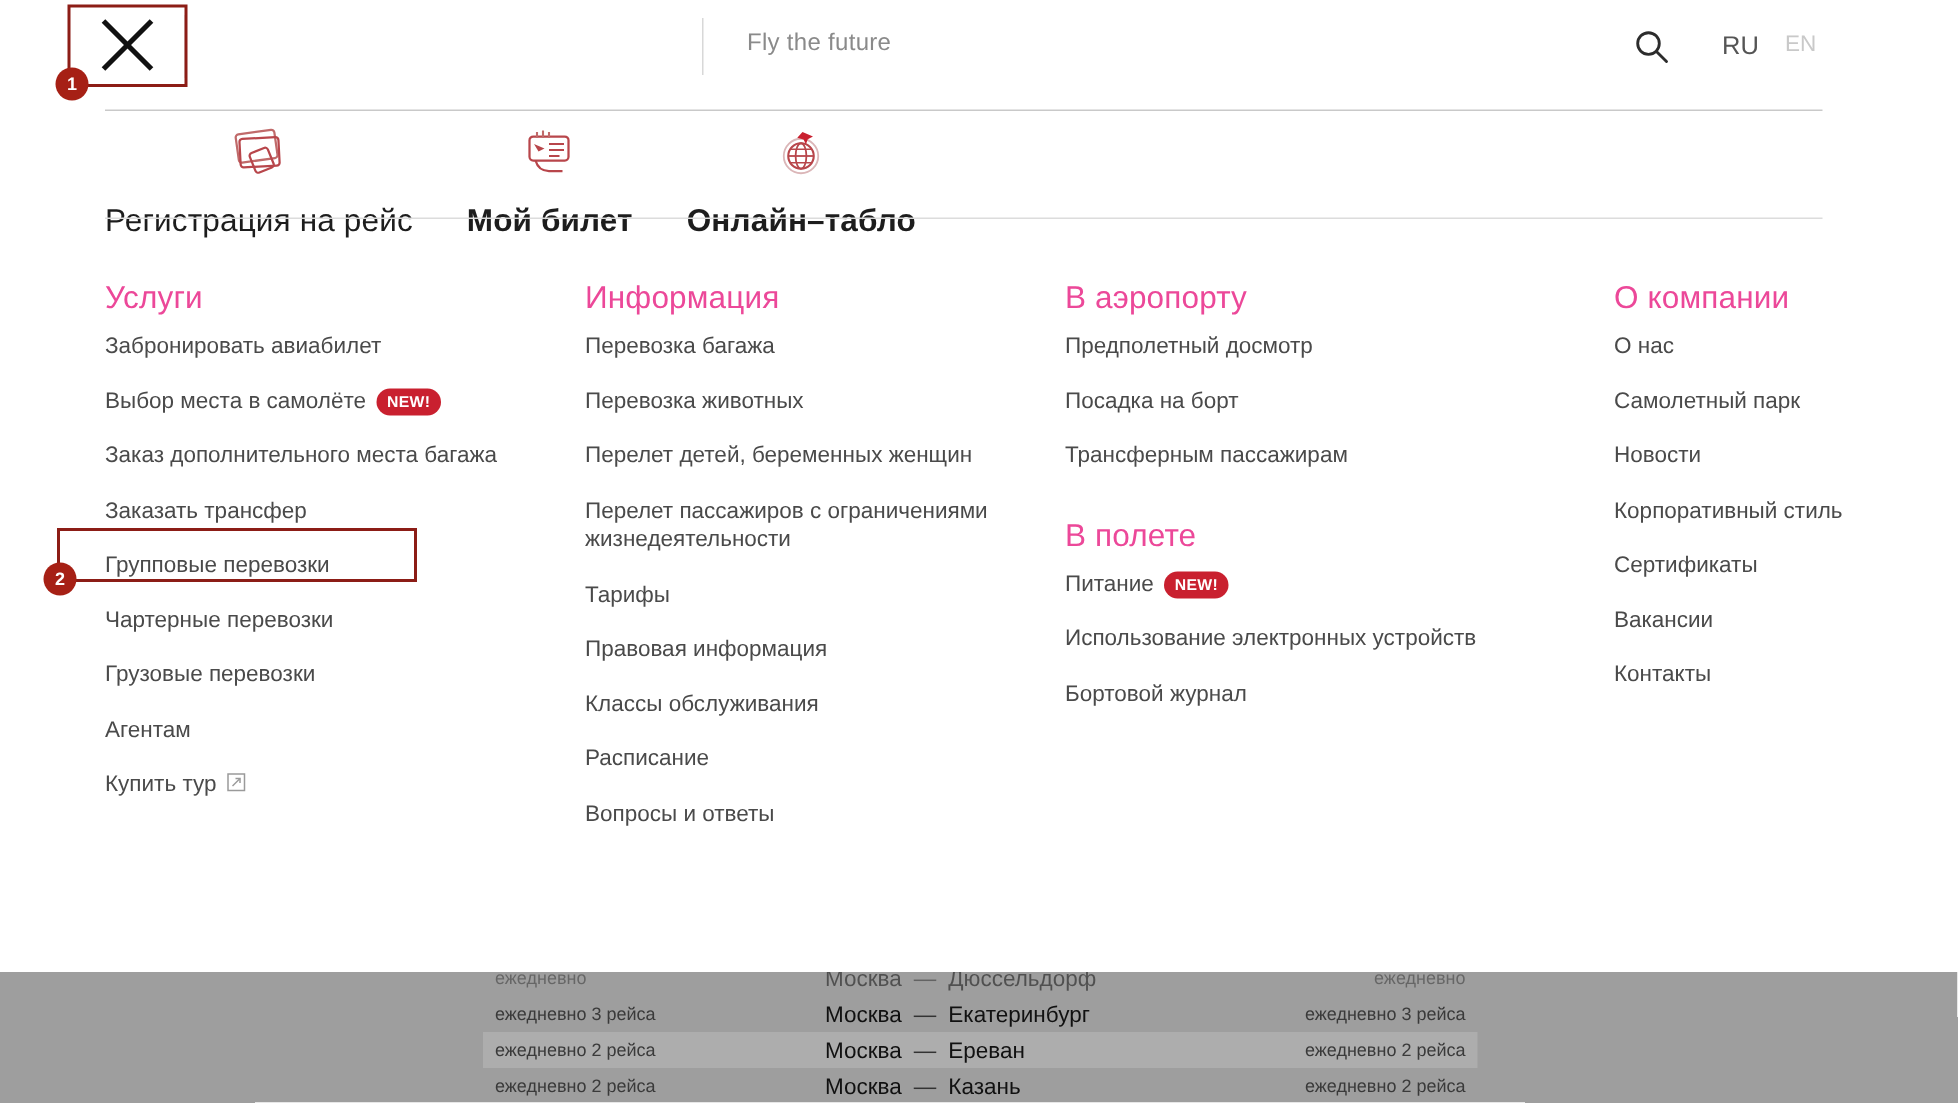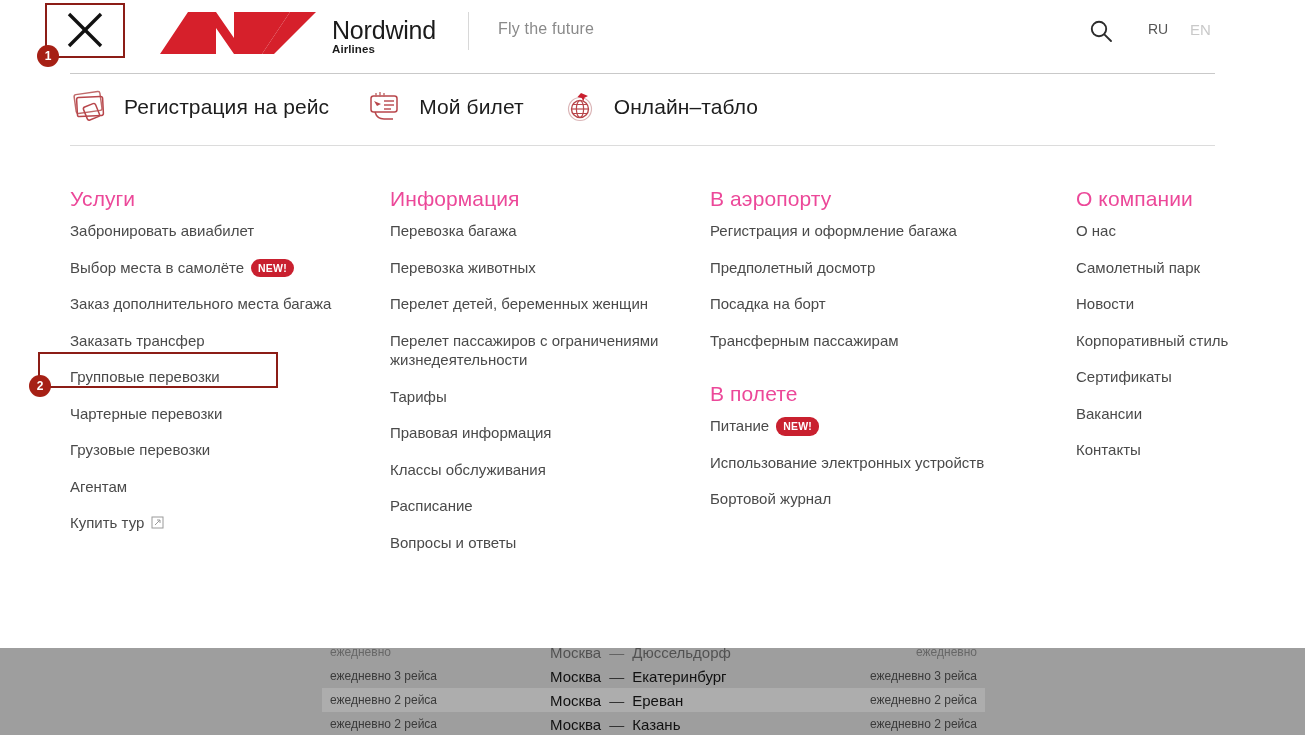--- a/index.html
+++ b/index.html
@@ -134,21 +134,21 @@
   }
   #search-icon-wrap {
     position: absolute;
     left: 1088px; top: 18px;
     width: 26px; height: 26px;
     cursor: pointer;
   }
   #lang-ru {
     position: absolute;
     left: 1148px; top: 21px;
-    font-size: 14px;
+    font-size: 17px;
     color: #555;
     cursor: pointer;
   }
   #lang-en {
     position: absolute;
     left: 1190px; top: 21px;
     font-size: 15px;
     color: #c9c9c9;
     cursor: pointer;
   }
@@ -167,22 +167,23 @@
     display: flex;
     align-items: center;
     gap: 0;
   }
   .qn-item {
     display: flex;
     align-items: center;
     gap: 14px;
     cursor: pointer;
     height: 50px;
-  }
-  .qn-item + .qn-item { margin-left: 36px; }
+    flex-direction: column;
+  }
+  .qn-item + .qn-item { margin-left: 36px; font-weight: bold; }
   .qn-icon { width: 40px; height: 40px; display:block; flex: 0 0 40px; }
   .qn-label {
     font-size: 21px;
     color: #1d1d1d;
     white-space: nowrap;
     letter-spacing: 0.1px;
   }
   #rule-mid {
     position: absolute;
     left: 70px; top: 145px;
@@ -306,33 +307,20 @@
       <span>
         <svg width="44" height="44" viewBox="0 0 44 44" aria-hidden="true">
           <line x1="6" y1="6" x2="38" y2="38" stroke="#111" stroke-width="3.4"></line>
           <line x1="38" y1="6" x2="6" y2="38" stroke="#111" stroke-width="3.4"></line>
         </svg>
       </span>
     </div>
 
     <div id="header-divider-1"></div>
 
-    <div id="brand-logo">
-      <span id="logo-mark">
-        <svg width="160" height="52" viewBox="0 0 160 52" aria-hidden="true">
-          <path d="M2 46 L30 4 L58 4 L76 30 L76 4 L104 4 L104 46 L76 46 L58 20 L58 46 Z" fill="#D6202B"></path>
-          <path d="M104 4 L132 4 L104 46 Z" fill="#D6202B"></path>
-          <path d="M104 46 L132 4 L158 4 L116 46 Z" fill="#D6202B"></path>
-        </svg>
-      </span>
-      <span id="wordmark">
-        <span class="wm-main">Nordwind</span>
-        <span class="wm-sub">Airlines</span>
-      </span>
-    </div>
 
     <div id="header-divider-2"></div>
 
     <div id="tagline">Fly the future</div>
 
     <div id="search-icon-wrap">
       <span>
         <svg width="26" height="26" viewBox="0 0 26 26" aria-hidden="true">
           <circle cx="11" cy="11" r="7.2" fill="none" stroke="#2c2c2c" stroke-width="1.9"></circle>
           <line x1="16.3" y1="16.3" x2="23" y2="23" stroke="#2c2c2c" stroke-width="1.9" stroke-linecap="round"></line>
@@ -416,21 +404,20 @@
         <a class="col-link"><span class="lbl">Перелет детей, беременных женщин</span></a>
         <a class="col-link"><span class="lbl">Перелет пассажиров с ограничениями жизнедеятельности</span></a>
         <a class="col-link"><span class="lbl">Тарифы</span></a>
         <a class="col-link"><span class="lbl">Правовая информация</span></a>
         <a class="col-link"><span class="lbl">Классы обслуживания</span></a>
         <a class="col-link"><span class="lbl">Расписание</span></a>
         <a class="col-link"><span class="lbl">Вопросы и ответы</span></a>
       </div>
     <div class="col" id="col-2">
         <div class="col-heading">В аэропорту</div>
-        <a class="col-link"><span class="lbl">Регистрация и оформление багажа</span></a>
         <a class="col-link"><span class="lbl">Предполетный досмотр</span></a>
         <a class="col-link"><span class="lbl">Посадка на борт</span></a>
         <a class="col-link"><span class="lbl">Трансферным пассажирам</span></a>
         <div class="col-heading second">В полете</div>
         <a class="col-link"><span class="lbl">Питание</span><span class="badge-new">NEW!</span></a>
         <a class="col-link"><span class="lbl">Использование электронных устройств</span></a>
         <a class="col-link"><span class="lbl">Бортовой журнал</span></a>
       </div>
     <div class="col" id="col-3">
         <div class="col-heading">О компании</div>

